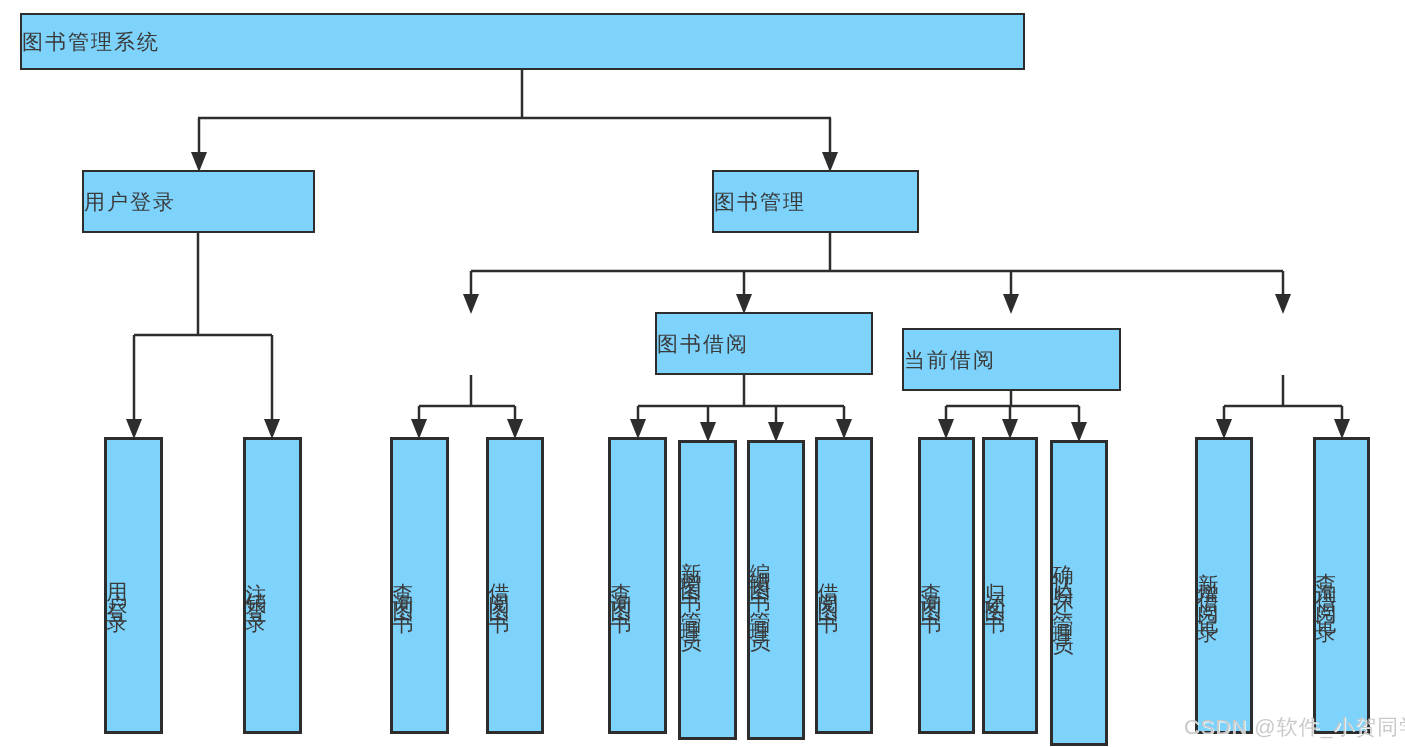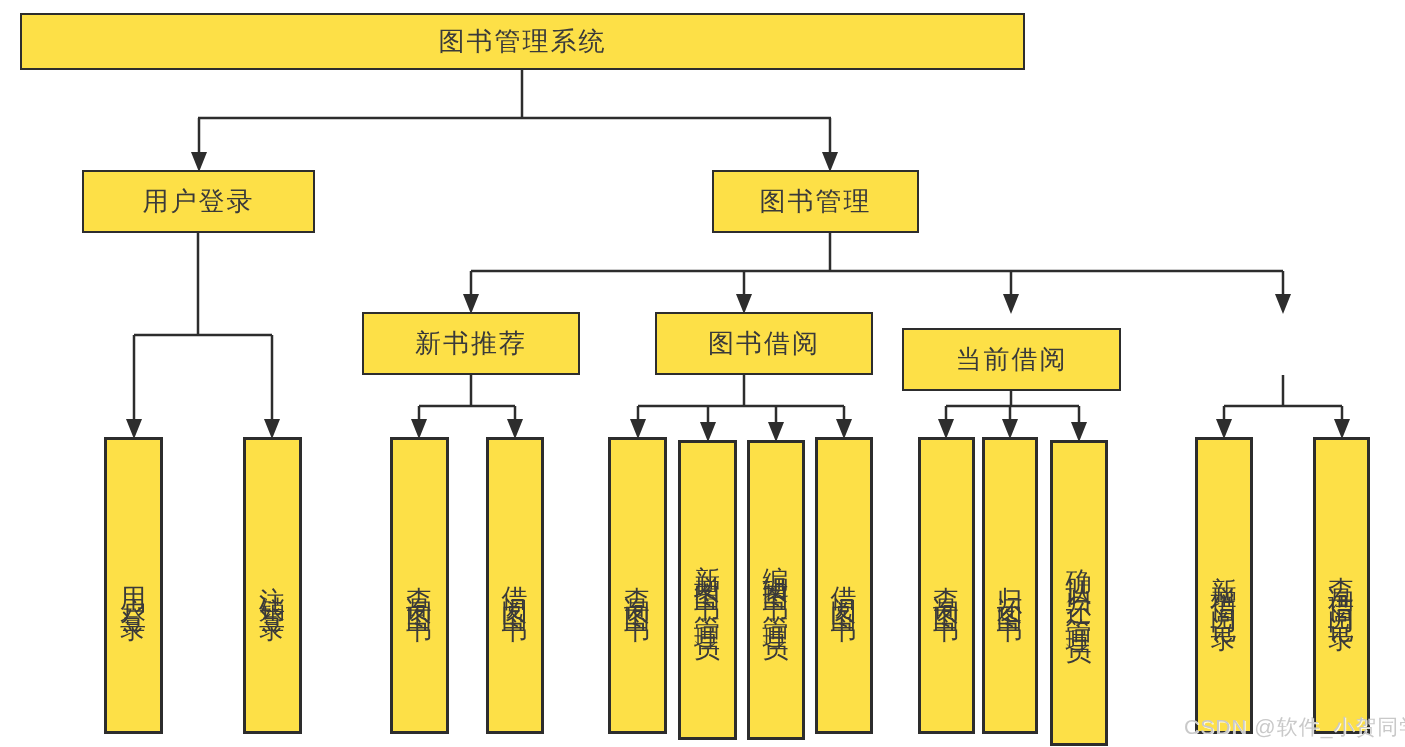--- a/index.html
+++ b/index.html
@@ -18,27 +18,27 @@
   #connector-layer {
     position: absolute;
     left: 0;
     top: 0;
     width: 1405px;
     height: 747px;
   }
   .node {
     position: absolute;
     box-sizing: border-box;
-    background: #fde047;
+    background: #7dd3fc;
     border: 2px solid #2d2d2d;
     display: flex;
     align-items: center;
-    justify-content: center;
+    justify-content: flex-start;
     color: #3a3a3a;
-    font-size: 26px;
+    font-size: 21px;
     letter-spacing: 2px;
     white-space: nowrap;
   }
   .node.leaf {
     border-width: 3px;
     letter-spacing: 0;
   }
   .node.leaf span {
     writing-mode: vertical-rl;
     text-orientation: mixed;
@@ -131,23 +131,20 @@
     <span>图书管理系统</span>
   </div>
 
   <div class="node" style="left:82px; top:170px; width:233px; height:63px;">
     <span>用户登录</span>
   </div>
   <div class="node" style="left:712px; top:170px; width:207px; height:63px;">
     <span>图书管理</span>
   </div>
 
-  <div class="node" style="left:362px; top:312px; width:218px; height:63px;">
-    <span>新书推荐</span>
-  </div>
   <div class="node" style="left:635px; top:312px; width:218px; height:63px;margin-left:20px;">
     <span>图书借阅</span>
   </div>
   <div class="node" style="left:902px; top:328px; width:219px; height:63px;">
     <span>当前借阅</span>
   </div>
 
   <div class="node leaf" style="left:104px; top:437px; width:59px; height:297px;">
     <span>用户登录</span>
   </div>

